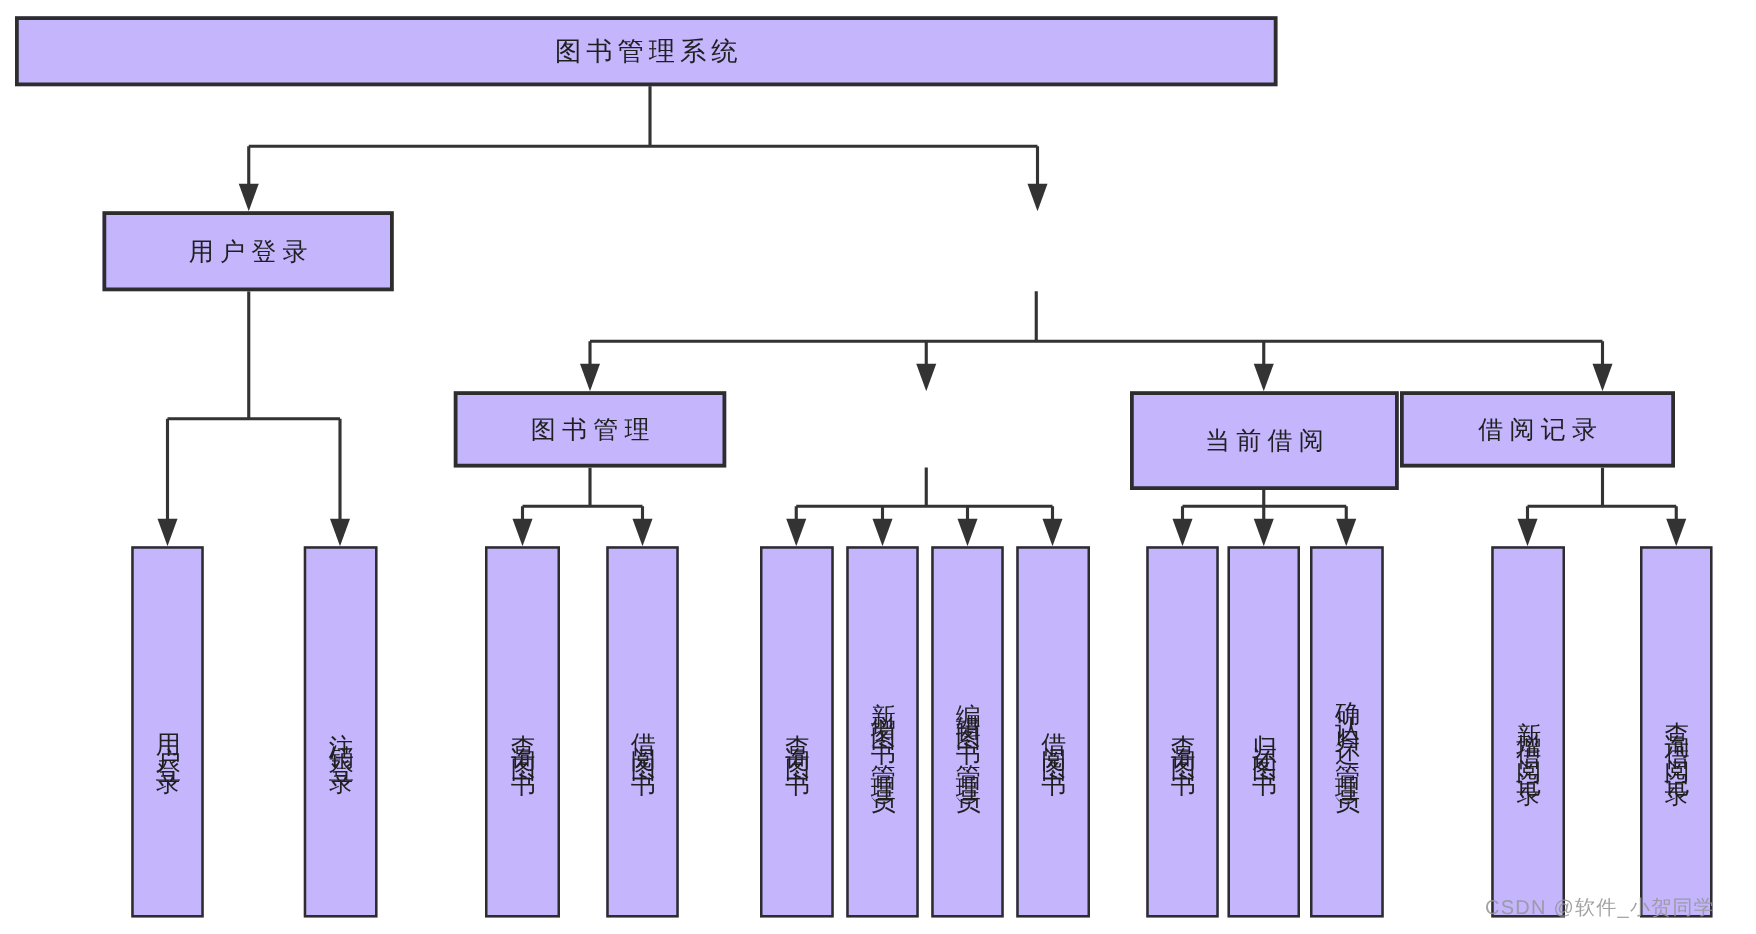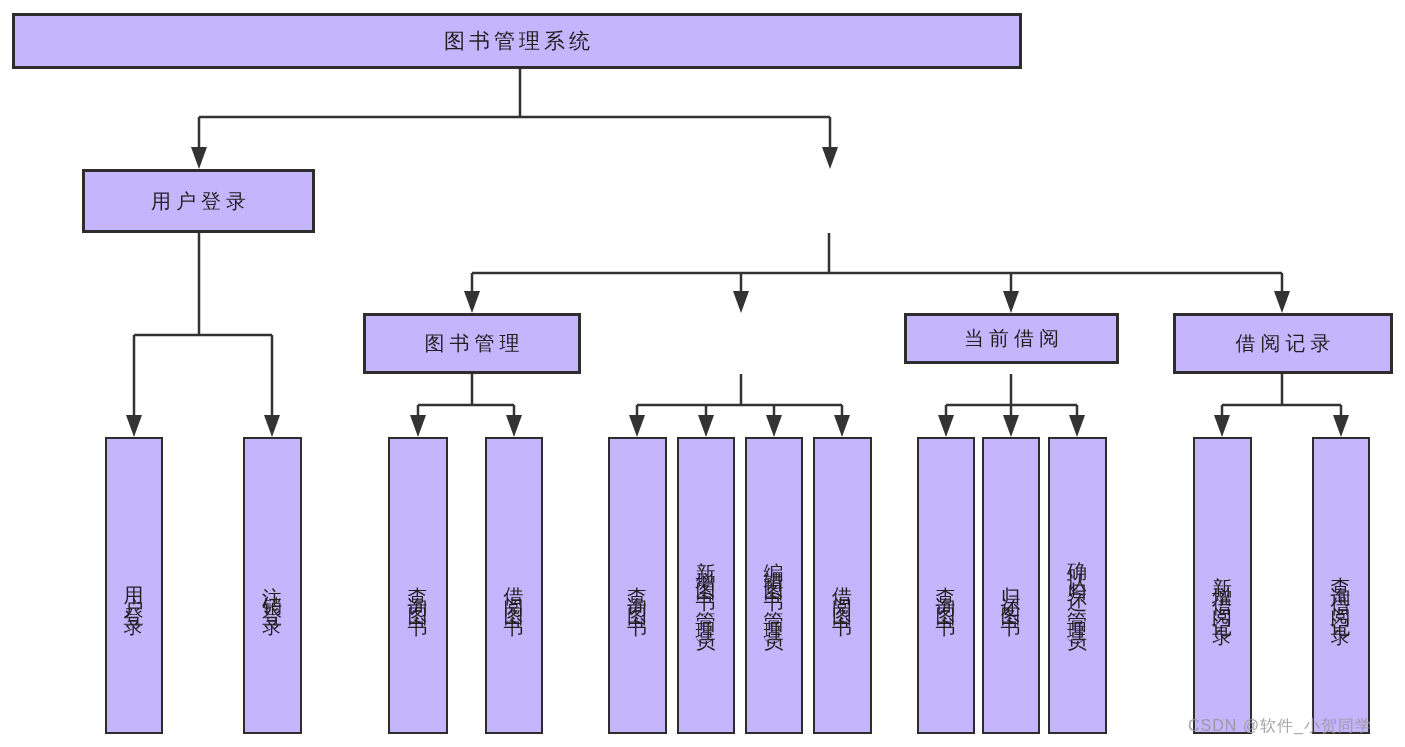--- a/index.html
+++ b/index.html
@@ -120,24 +120,24 @@
     <span>图书管理系统</span>
   </div>
 
   <div class="node h" style="left:82px; top:169px; width:233px; height:64px;">
     <span>用户登录</span>
   </div>
 
   <div class="node h" style="left:363px; top:313px; width:218px; height:61px;">
     <span>图书管理</span>
   </div>
-  <div class="node h" style="left:904px; top:313px; width:215px; height:51px;">
+  <div class="node h" style="left:904px; top:313px; width:215px; height:79px;">
     <span>当前借阅</span>
   </div>
-  <div class="node h" style="left:1173px; top:313px; width:220px; height:61px;">
+  <div class="node h" style="left:1120px; top:313px; width:220px; height:61px;">
     <span>借阅记录</span>
   </div>
 
   <div class="node v" style="left:105px; top:437px; width:58px; height:297px;">
     <span>用户登录</span>
   </div>
   <div class="node v" style="left:243px; top:437px; width:59px; height:297px;">
     <span>注销登录</span>
   </div>
   <div class="node v" style="left:388px; top:437px; width:60px; height:297px;">

